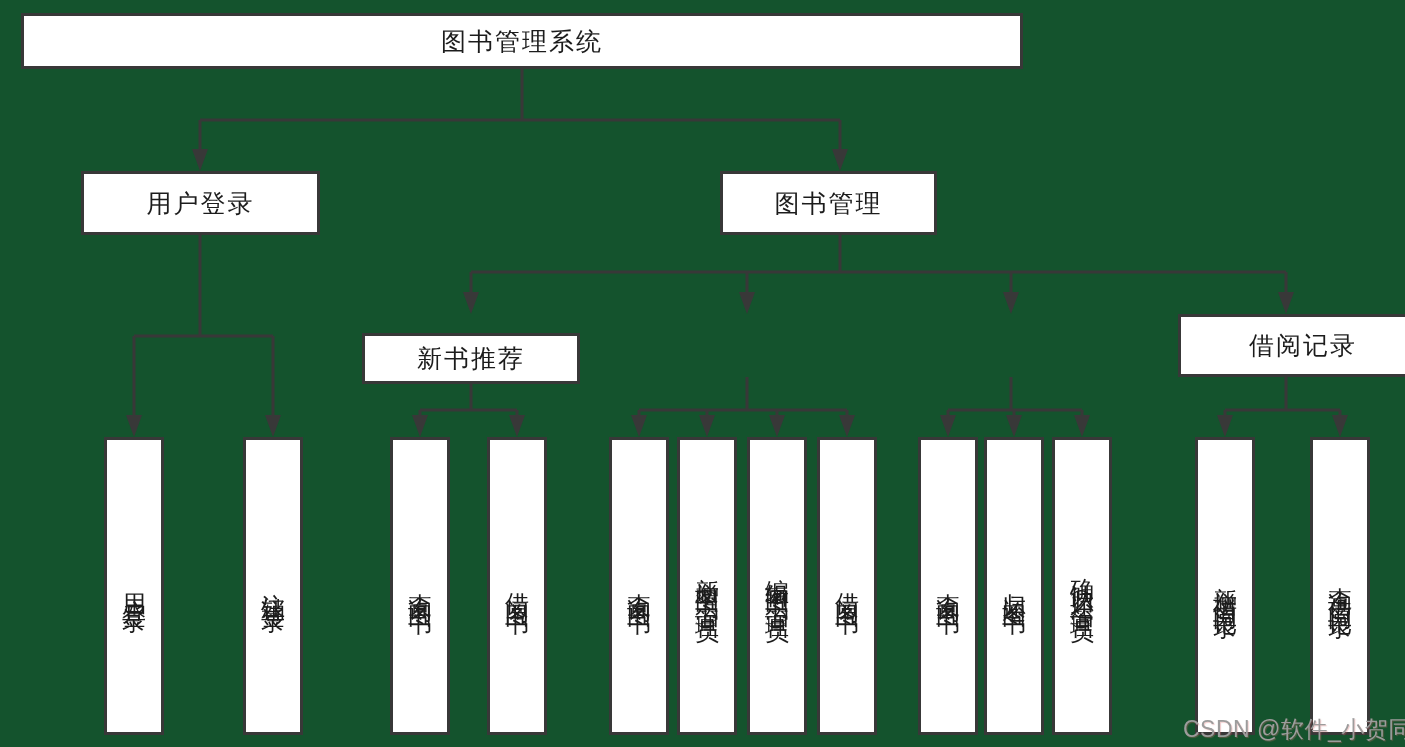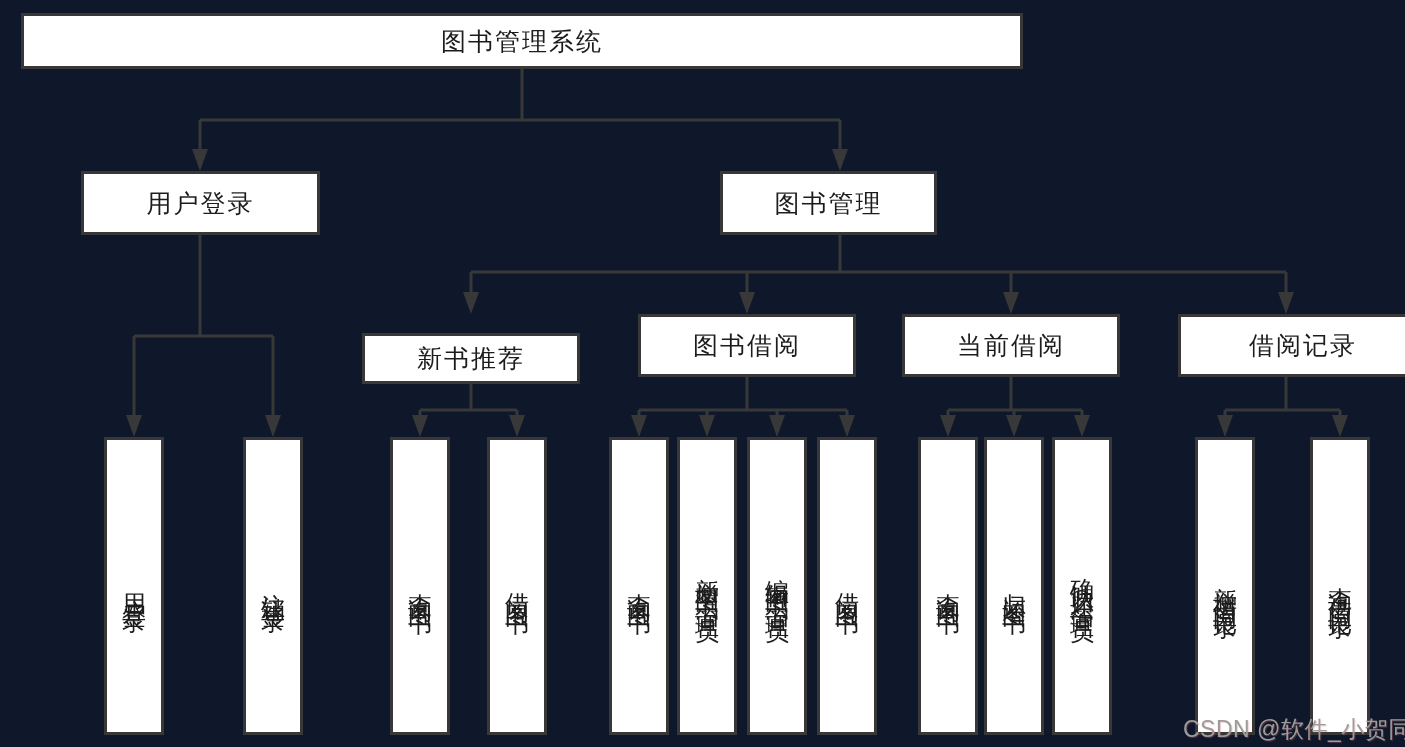--- a/index.html
+++ b/index.html
@@ -1,19 +1,19 @@
 <!DOCTYPE html>
 <html><head>
 <meta charset="utf-8">
 <style>
   html,body{margin:0;padding:0;background:#fff;}
   #canvas{
     position:relative;
     width:1405px;height:747px;
-    background:#0f172a;
+    background:#14532d;
     font-family:"Liberation Sans",sans-serif;
     overflow:hidden;
   }
   .node{
     position:absolute;
     box-sizing:border-box;
     background:#fff;
     border:3px solid #383838;
     display:flex;
     align-items:center;
@@ -91,26 +91,20 @@
   <div class="node h" style="left:81px;top:171px;width:239px;height:64px">
     <span>用户登录</span>
   </div>
   <div class="node h" style="left:720px;top:171px;width:217px;height:64px">
     <span>图书管理</span>
   </div>
 
   <div class="node h" style="left:362px;top:333px;width:218px;height:51px">
     <span>新书推荐</span>
   </div>
-  <div class="node h" style="left:638px;top:314px;width:218px;height:63px">
-    <span>图书借阅</span>
-  </div>
-  <div class="node h" style="left:902px;top:314px;width:218px;height:63px">
-    <span>当前借阅</span>
-  </div>
   <div class="node h" style="left:1178px;top:314px;width:250px;height:63px">
     <span>借阅记录</span>
   </div>
 
   <div class="node v" style="left:104px;top:437px;width:60px;height:298px">
     <span>用户登录</span>
   </div>
   <div class="node v" style="left:243px;top:437px;width:60px;height:298px">
     <span>注销登录</span>
   </div>

